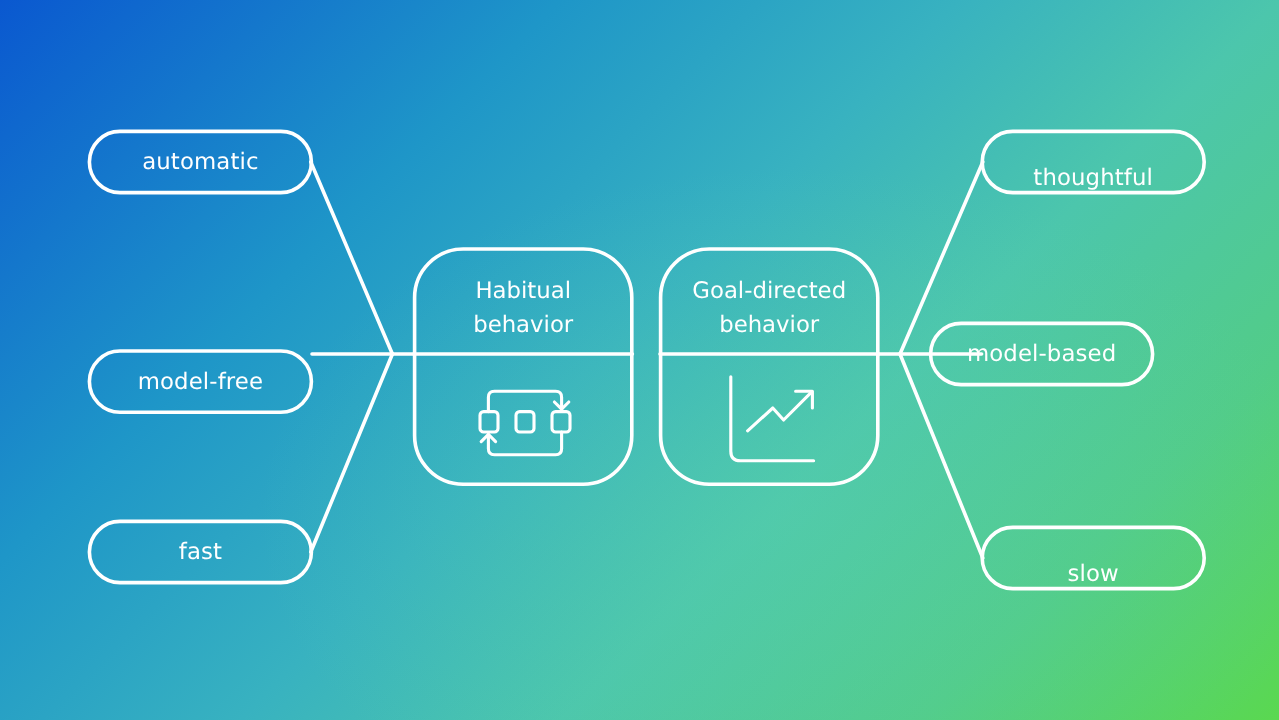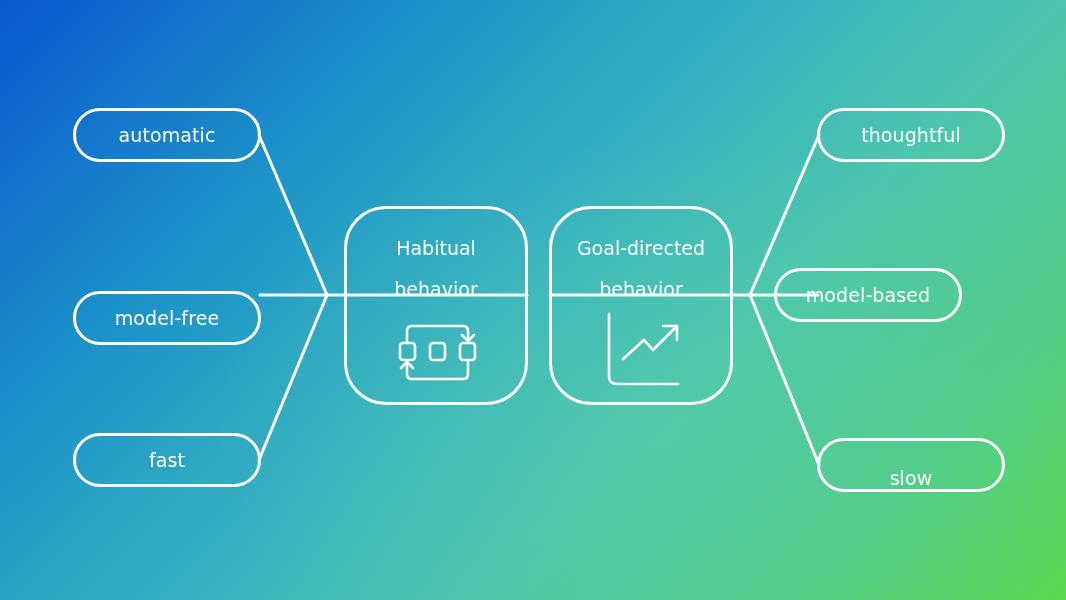--- a/index.html
+++ b/index.html
@@ -19,21 +19,21 @@
       color: #ffffff; font-size: 19px; letter-spacing: 0.1px;
       background: transparent;
     }
     .box {
       position: absolute; box-sizing: border-box;
       border: 3px solid #ffffff; border-radius: 42px;
       color: #ffffff;
     }
     .box-title {
       position: absolute; left: 0; right: 0; top: 19px;
-      text-align: center; font-size: 19px; line-height: 41px;
+      text-align: center; font-size: 19px; line-height: 29px;
       white-space: pre-line;
     }
     .box-icon { position: absolute; left: 0; top: 0; }
   </style>
 </head>
 <body>
 
 <div class="canvas">
 
   <svg class="lines" width="1066" height="600">
@@ -55,21 +55,21 @@
   <div class="pill" style="left:73px; top:108px; width:188px; height:54px;">
     <span>automatic</span>
   </div>
   <div class="pill" style="left:73px; top:268px; width:188px; height:54px;margin-top:23px;">
     <span>model-free</span>
   </div>
   <div class="pill" style="left:73px; top:433px; width:188px; height:54px;">
     <span>fast</span>
   </div>
 
-  <div class="pill" style="left:817px; top:108px; width:188px; height:54px;">
+  <div class="pill" style="left:817px; top:108px; width:188px; height:54px;align-items:flex-end;">
     <span>thoughtful</span>
   </div>
   <div class="pill" style="left:774px; top:268px; width:188px; height:54px;">
     <span>model-based</span>
   </div>
   <div class="pill" style="left:817px; top:438px; width:188px; height:54px;align-items:flex-end;">
     <span>slow</span>
   </div>
 
   <div class="box" style="left:344px; top:206px; width:184px; height:199px;">

